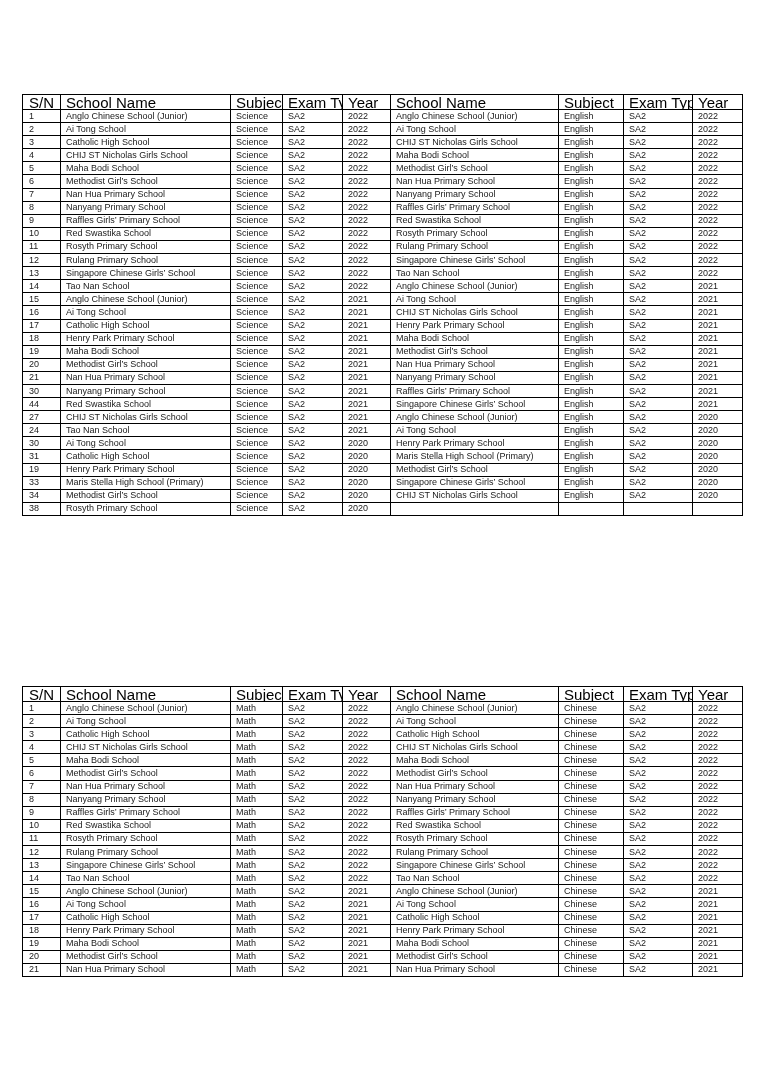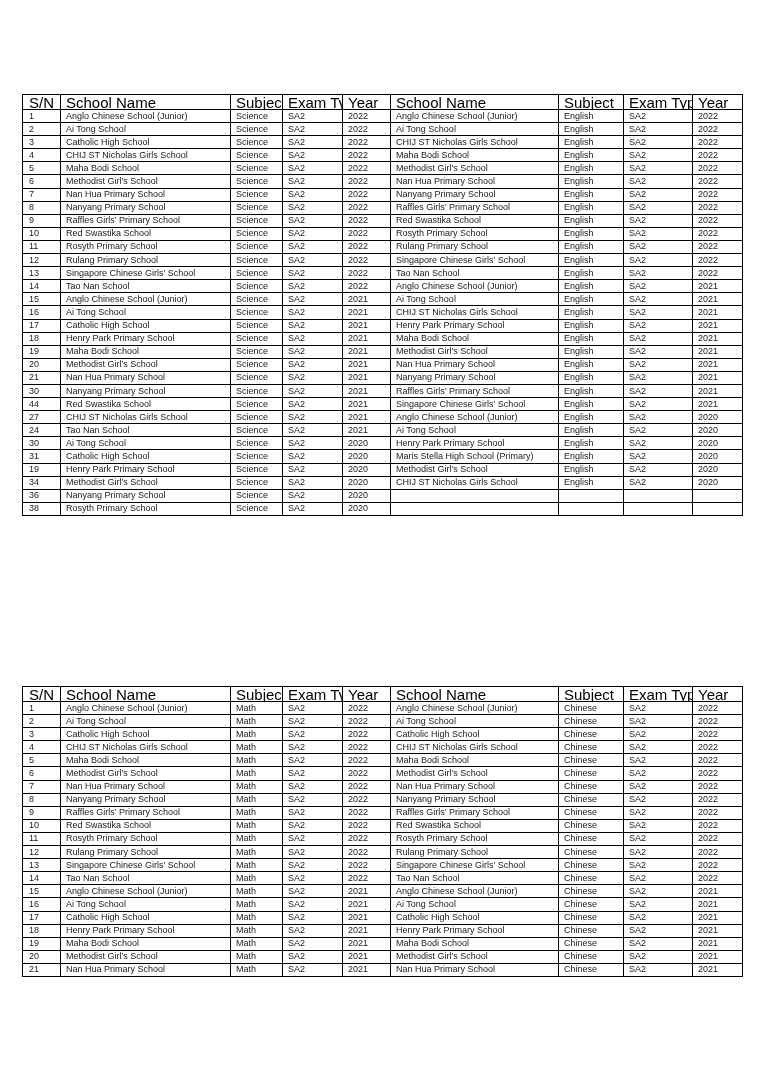--- a/index.html
+++ b/index.html
@@ -363,40 +363,40 @@
           <td class="col-school-name-left">Henry Park Primary School</td>
           <td class="col-subject-left">Science</td>
           <td class="col-exam-type-left">SA2</td>
           <td class="col-year-left">2020</td>
           <td class="col-school-name-right">Methodist Girl’s School</td>
           <td class="col-subject-right">English</td>
           <td class="col-exam-type-right">SA2</td>
           <td class="col-year-right">2020</td>
         </tr>
         <tr>
+          <td class="col-sn">33</td>
+          <td class="col-school-name-left">Maris Stella High School (Primary)</td>
+          <td class="col-subject-left">Science</td>
+          <td class="col-exam-type-left">SA2</td>
+          <td class="col-year-left">2020</td>
+          <td class="col-school-name-right">Singapore Chinese Girls’ School</td>
+          <td class="col-subject-right">English</td>
+          <td class="col-exam-type-right">SA2</td>
+          <td class="col-year-right">2020</td>
+        </tr>
+        <tr>
           <td class="col-sn">34</td>
           <td class="col-school-name-left">Methodist Girl’s School</td>
           <td class="col-subject-left">Science</td>
           <td class="col-exam-type-left">SA2</td>
           <td class="col-year-left">2020</td>
           <td class="col-school-name-right">CHIJ ST Nicholas Girls School</td>
           <td class="col-subject-right">English</td>
           <td class="col-exam-type-right">SA2</td>
           <td class="col-year-right">2020</td>
-        </tr>
-        <tr>
-          <td class="col-sn">36</td>
-          <td class="col-school-name-left">Nanyang Primary School</td>
-          <td class="col-subject-left">Science</td>
-          <td class="col-exam-type-left">SA2</td>
-          <td class="col-year-left">2020</td>
-          <td class="col-school-name-right"></td>
-          <td class="col-subject-right"></td>
-          <td class="col-exam-type-right"></td>
-          <td class="col-year-right"></td>
         </tr>
         <tr>
           <td class="col-sn">38</td>
           <td class="col-school-name-left">Rosyth Primary School</td>
           <td class="col-subject-left">Science</td>
           <td class="col-exam-type-left">SA2</td>
           <td class="col-year-left">2020</td>
           <td class="col-school-name-right"></td>
           <td class="col-subject-right"></td>
           <td class="col-exam-type-right"></td>

